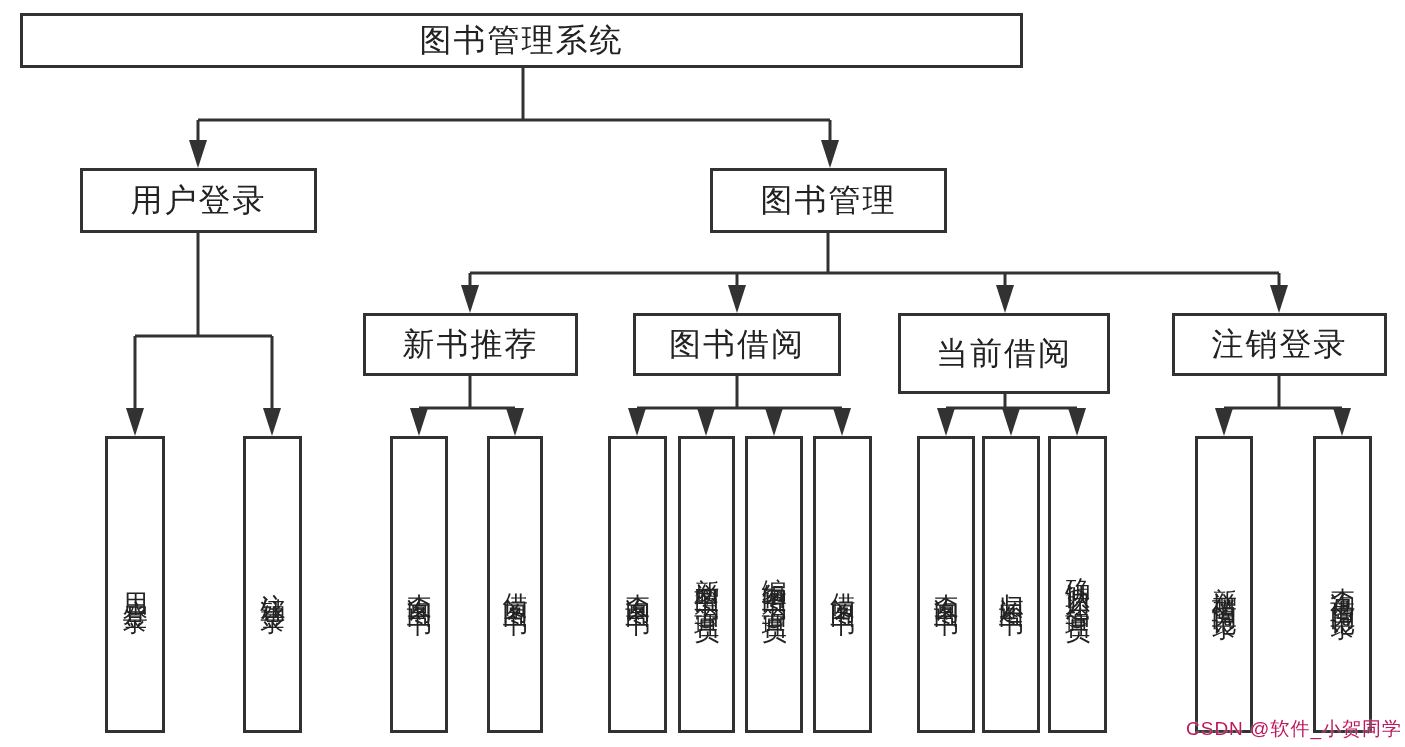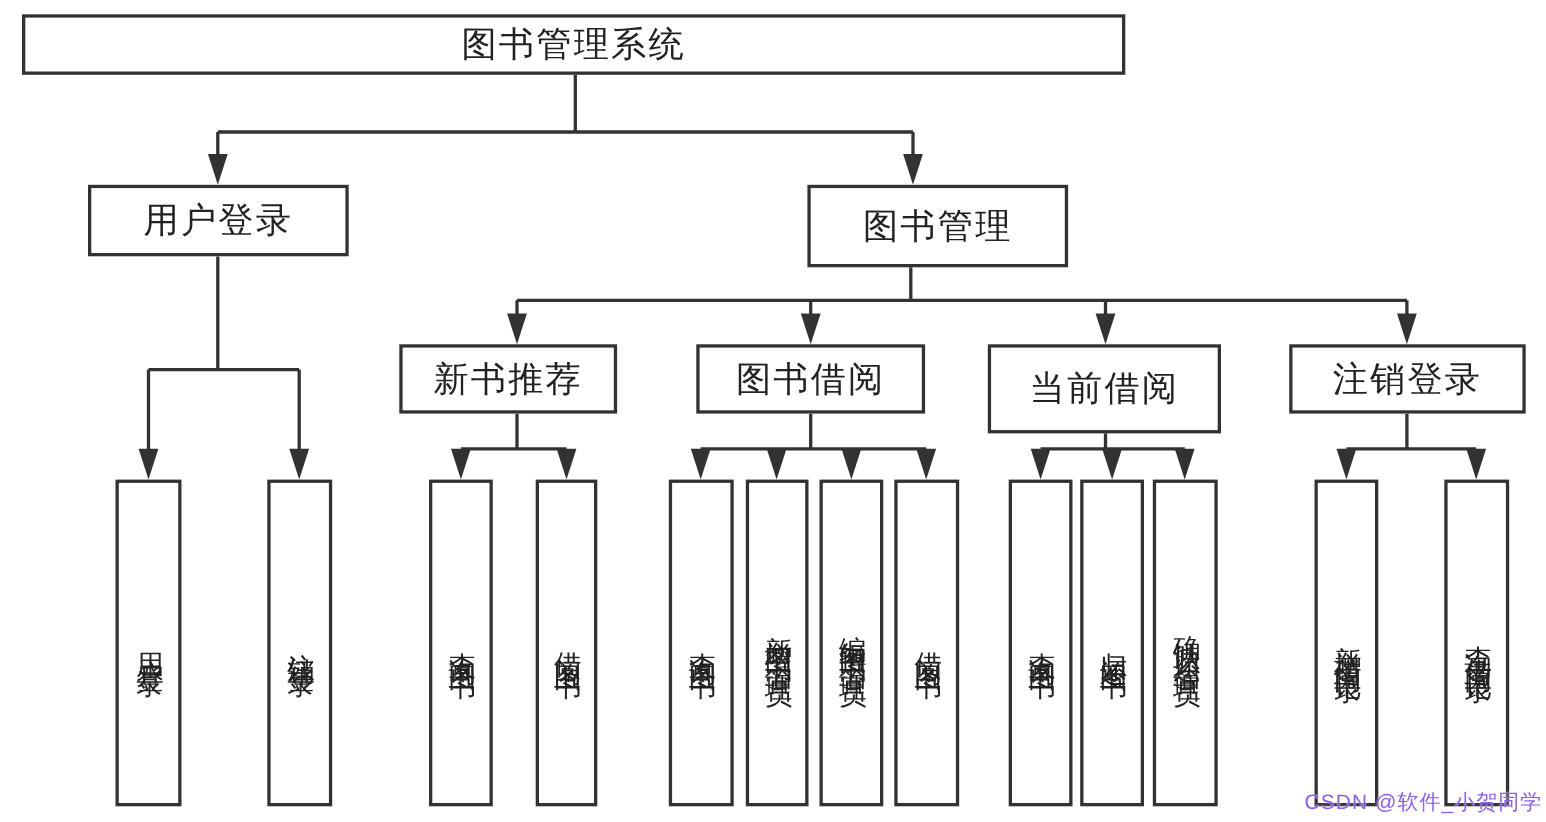--- a/index.html
+++ b/index.html
@@ -45,21 +45,21 @@
     letter-spacing: 6px;
     line-height: 1.1;
     white-space: nowrap;
   }
   .watermark {
     position: absolute;
     left: 1186px;
     top: 716px;
     font-size: 19px;
     letter-spacing: 1px;
-    color: #8b5cf6;
+    color: #be185d;
     text-shadow: 0 0 2px rgba(255,255,255,0.9);
     white-space: nowrap;
     z-index: 5;
   }
 </style>
 </head>
 <body>
 
 <div class="canvas">
 
@@ -125,25 +125,25 @@
     </g>
   </svg>
 
   <div class="node hbox" style="left:20px; top:13px; width:1003px; height:55px;">
     <span>图书管理系统</span>
   </div>
 
   <div class="node hbox" style="left:80px; top:168px; width:237px; height:65px;">
     <span>用户登录</span>
   </div>
-  <div class="node hbox" style="left:710px; top:168px; width:237px; height:75px;margin-left:24px;">
+  <div class="node hbox" style="left:710px; top:168px; width:237px; height:65px;">
     <span>图书管理</span>
   </div>
 
-  <div class="node hbox" style="left:363px; top:313px; width:198px; height:63px;">
+  <div class="node hbox" style="left:363px; top:313px; width:215px; height:63px;">
     <span>新书推荐</span>
   </div>
   <div class="node hbox" style="left:633px; top:313px; width:208px; height:63px;">
     <span>图书借阅</span>
   </div>
   <div class="node hbox" style="left:898px; top:313px; width:212px; height:81px;">
     <span>当前借阅</span>
   </div>
   <div class="node hbox" style="left:1172px; top:313px; width:215px; height:63px;">
     <span>注销登录</span>

